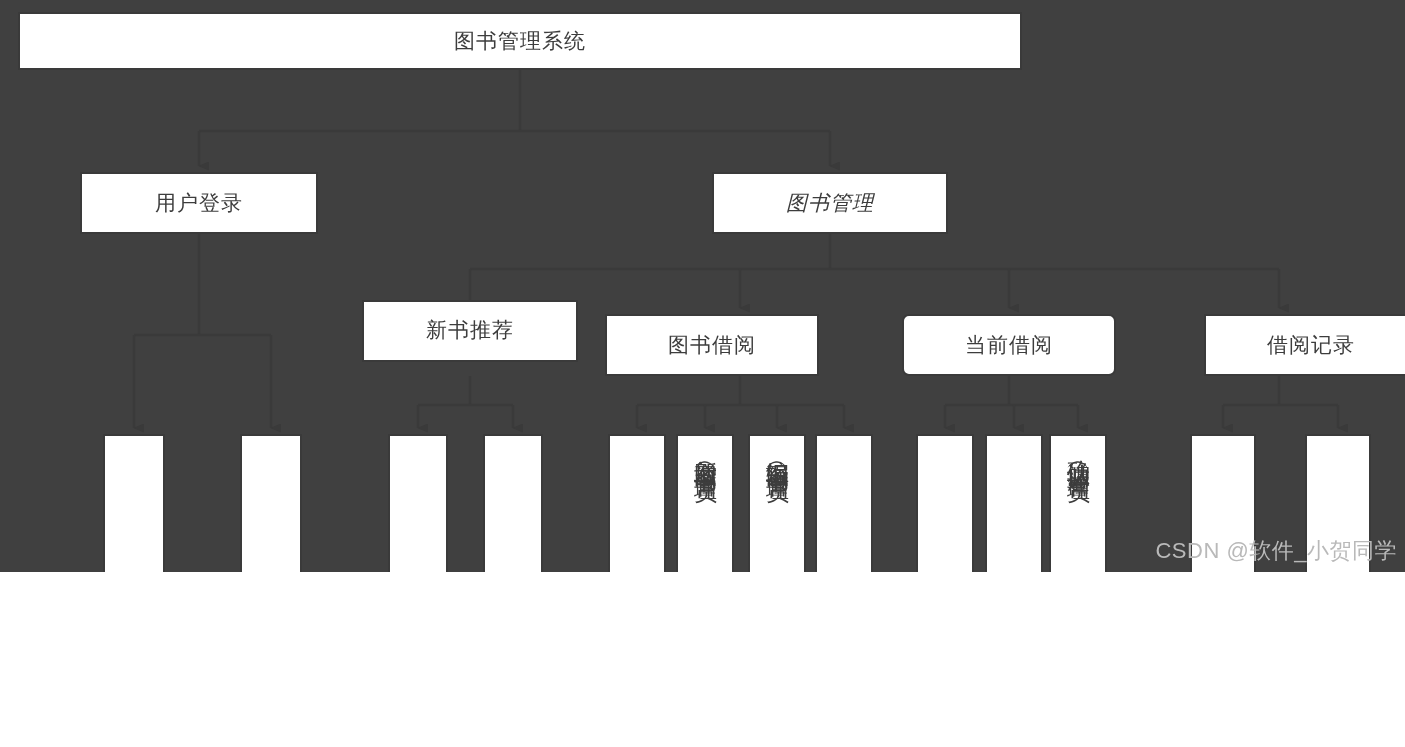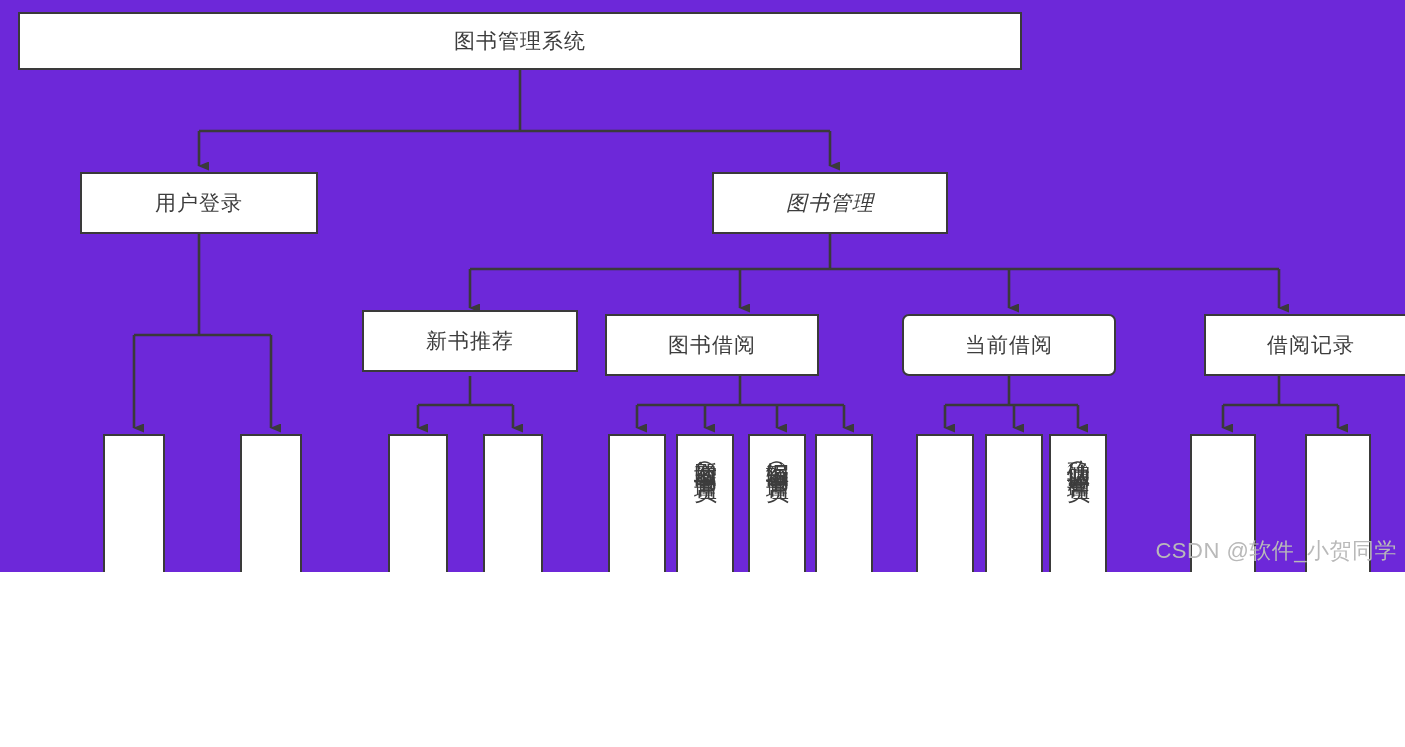--- a/index.html
+++ b/index.html
@@ -8,21 +8,21 @@
     padding: 0;
     background: #ffffff;
   }
   body {
     font-family: "Liberation Sans", "DejaVu Sans", sans-serif;
   }
   #diagram-root {
     position: relative;
     width: 1405px;
     height: 572px;
-    background: #6d28d9;
+    background: #404040;
     overflow: hidden;
   }
   #connector-layer {
     position: absolute;
     left: 0;
     top: 0;
     width: 1405px;
     height: 747px;
     pointer-events: none;
   }
@@ -128,21 +128,21 @@
     <span>图书管理系统</span>
   </div>
 
   <div class="node node-h" style="left: 80px; top: 172px; width: 238px; height: 62px;">
     <span>用户登录</span>
   </div>
   <div class="node node-h" style="left: 712px; top: 172px; width: 236px; height: 62px; font-style: italic;">
     <span>图书管理</span>
   </div>
 
-  <div class="node node-h" style="left: 362px; top: 310px; width: 216px; height: 62px;">
+  <div class="node node-h" style="left: 362px; top: 300px; width: 216px; height: 62px; font-family: Liberation Serif, serif;">
     <span>新书推荐</span>
   </div>
   <div class="node node-h" style="left: 605px; top: 314px; width: 214px; height: 62px;">
     <span>图书借阅</span>
   </div>
   <div class="node node-h" style="left: 902px; top: 314px; width: 214px; height: 62px; border-radius: 7px;">
     <span>当前借阅</span>
   </div>
   <div class="node node-h" style="left: 1204px; top: 314px; width: 214px; height: 62px;">
     <span>借阅记录</span>

